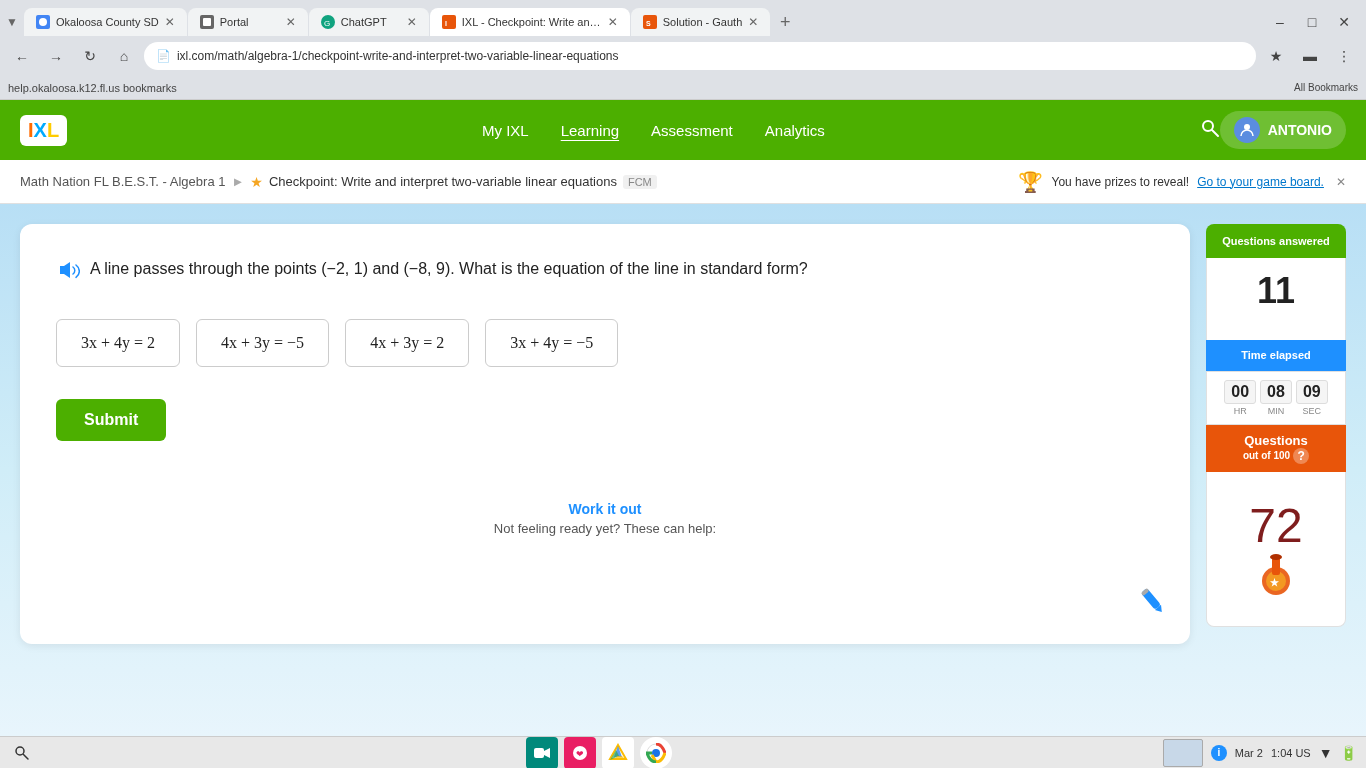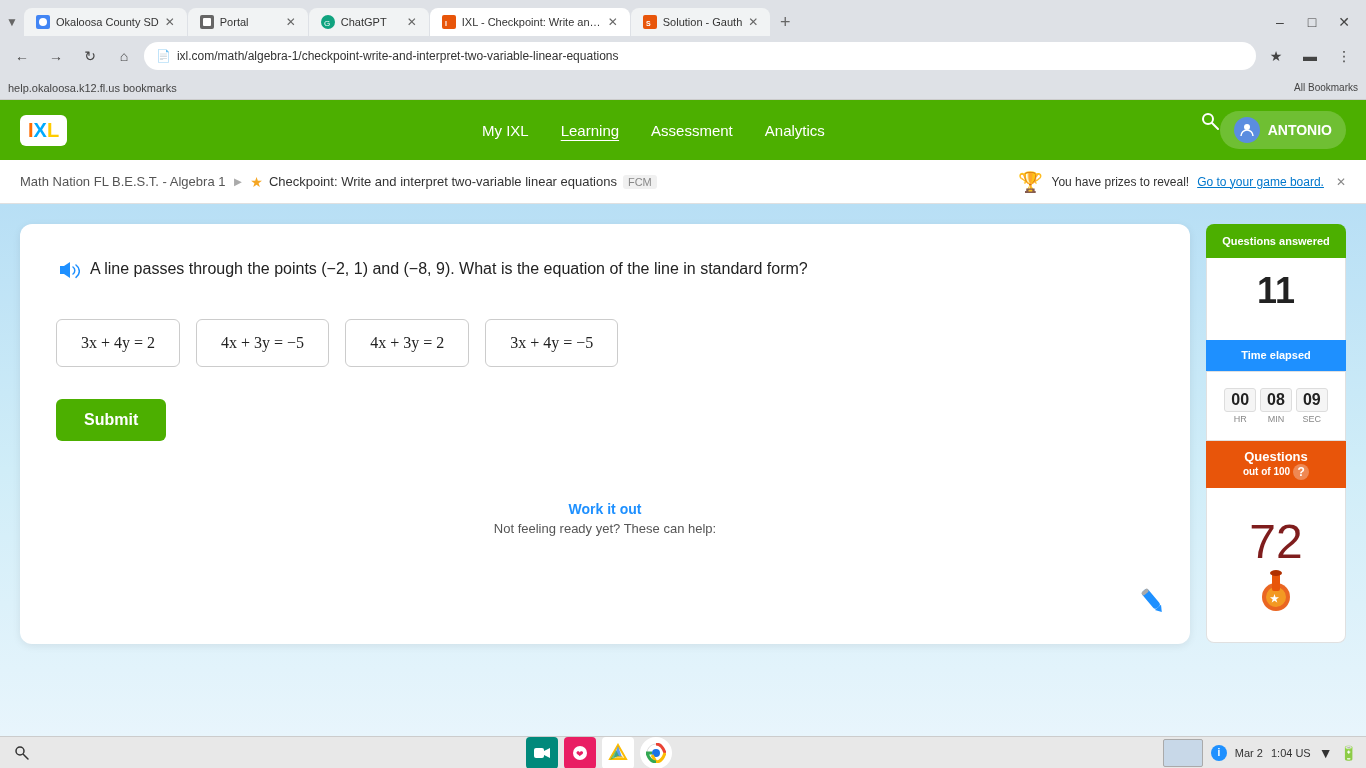--- a/index.html
+++ b/index.html
@@ -29,21 +29,21 @@
 
     
     .ixl-nav { background: #4caf00; display: flex; align-items: center; padding: 0 20px; height: 60px; }
     .ixl-logo { background: #fff; border-radius: 6px; padding: 4px 8px; font-size: 20px; font-weight: 900; margin-right: 40px; display: flex; align-items: center; }
     .ixl-logo-i { color: #ff6b00; }
     .ixl-logo-x { color: #00aaff; }
     .ixl-logo-l { color: #ffcc00; }
     .nav-links { display: flex; gap: 32px; flex: 1; justify-content: center; }
     .nav-link { color: #fff; font-size: 15px; font-weight: 500; cursor: pointer; text-decoration: none; }
     .nav-link.active { text-decoration: underline; text-underline-offset: 4px; }
-    .nav-right { display: flex; }
+    .nav-right { display: flex; align-items: center; }
     .search-icon-nav { color: #fff; font-size: 18px; cursor: pointer; }
     .user-btn { display: flex; align-items: center; gap: 8px; background: rgba(255,255,255,0.2); border-radius: 20px; padding: 6px 14px; color: #fff; font-weight: bold; font-size: 14px; cursor: pointer; }
     .user-avatar { width: 26px; height: 26px; background: #5b8de0; border-radius: 50%; display: flex; align-items: center; justify-content: center; font-size: 14px; color: #fff; }
 
     
     .breadcrumb-bar { background: #fff; border-bottom: 1px solid #e0e0e0; padding: 8px 20px; display: flex; align-items: center; justify-content: space-between; height: 44px; }
     .breadcrumb { display: flex; align-items: center; gap: 6px; font-size: 13px; color: #555; }
     .breadcrumb-sep { color: #aaa; }
     .breadcrumb-star { color: #f5a623; font-size: 14px; }
     .breadcrumb-current { font-weight: 500; color: #333; }
@@ -64,21 +64,21 @@
     .submit-btn { background: #4caf00; color: #fff; border: none; border-radius: 6px; padding: 12px 28px; font-size: 16px; font-weight: 600; cursor: pointer; }
 
     .work-it-out { text-align: center; margin-top: 20px; color: #1e90ff; font-size: 14px; font-weight: 600; cursor: pointer; }
     .help-text { text-align: center; color: #555; font-size: 13px; margin-top: 4px; }
 
     .pencil-icon-area { position: absolute; bottom: 20px; right: 20px; }
     .pencil-icon { font-size: 28px; transform: rotate(-20deg); display: inline-block; color: #1e90ff; }
     .questions-answered-box { background: #4caf00; border-radius: 8px 8px 0 0; padding: 10px; text-align: center; color: #fff; font-size: 11px; font-weight: bold; line-height: 1.3; }
     .questions-answered-count { background: #fff; color: #222; font-size: 36px; font-weight: bold; padding: 12px 10px 28px; text-align: center; border-left: 1px solid #e0e0e0; border-right: 1px solid #e0e0e0; }
     .time-elapsed-box { background: #1e90ff; padding: 8px 10px; text-align: center; color: #fff; font-size: 11px; font-weight: bold; line-height: 1.3; }
-    .time-display { background: #fff; border: 1px solid #e0e0e0; padding: 16px 6px; display: flex; justify-content: center; gap: 4px; align-items: flex-end; }
+    .time-display { background: #fff; border: 1px solid #e0e0e0; padding: 8px 6px; display: flex; justify-content: center; gap: 4px; align-items: flex-end; }
     .time-unit { display: flex; flex-direction: column; align-items: center; }
     .time-number { font-size: 16px; font-weight: bold; color: #222; background: #f5f5f5; border: 1px solid #ddd; border-radius: 3px; padding: 2px 6px; min-width: 28px; text-align: center; }
     .time-label { font-size: 9px; color: #888; margin-top: 2px; text-transform: uppercase; }
     .smart-score-box { background: #e8550a; border-radius: 0; padding: 8px 10px; text-align: center; color: #fff; font-size: 11px; font-weight: bold; display: flex; align-items: center; justify-content: center; gap: 4px; }
     .smart-score-info { font-size: 12px; background: rgba(255,255,255,0.3); border-radius: 50%; width: 16px; height: 16px; display: flex; align-items: center; justify-content: center; cursor: pointer; }
 
     
     .taskbar { background: #e8e8e8; height: 32px; display: flex; align-items: center; padding: 0 8px; gap: 6px; border-top: 1px solid #ccc; position: fixed; bottom: 0; width: 1366px; }
     .taskbar-left { display: flex; gap: 4px; }
     .taskbar-icon { width: 28px; height: 28px; border-radius: 4px; display: flex; align-items: center; justify-content: center; cursor: pointer; font-size: 14px; }

